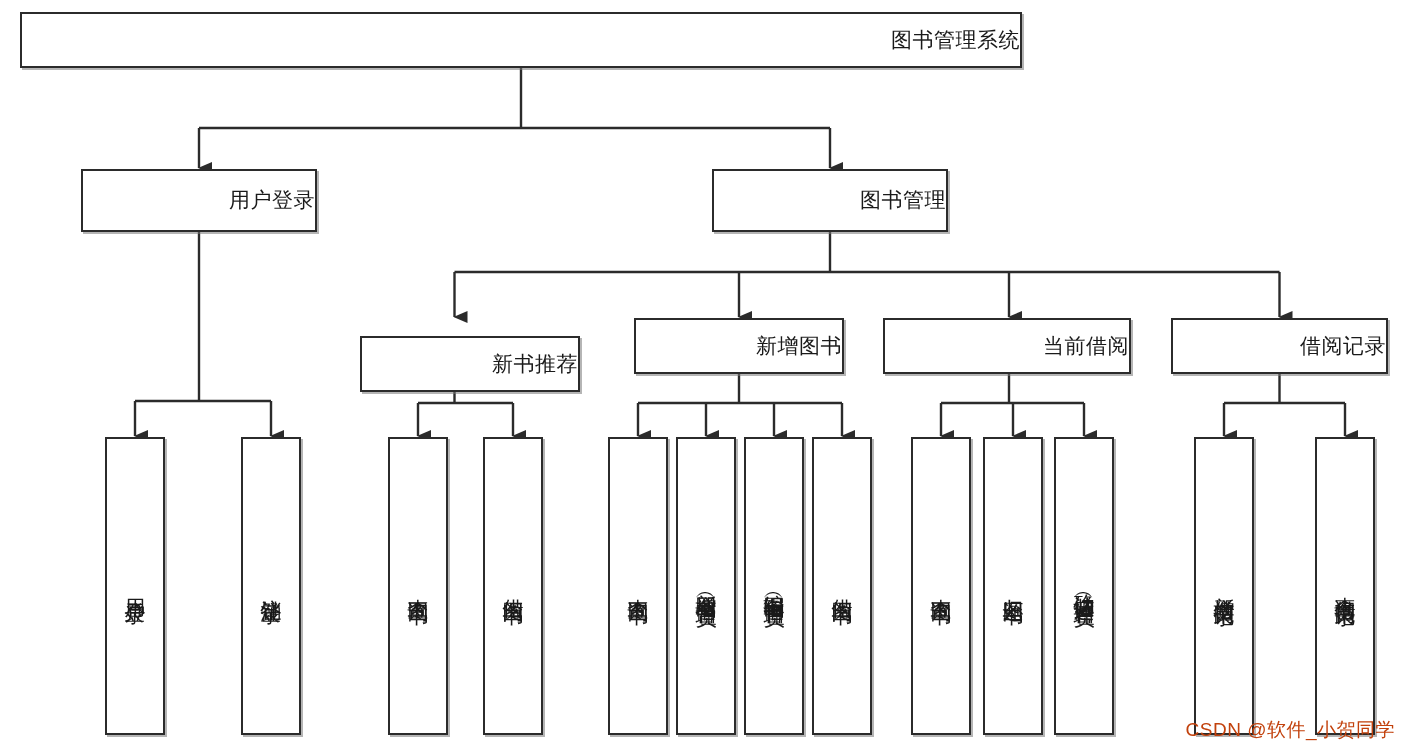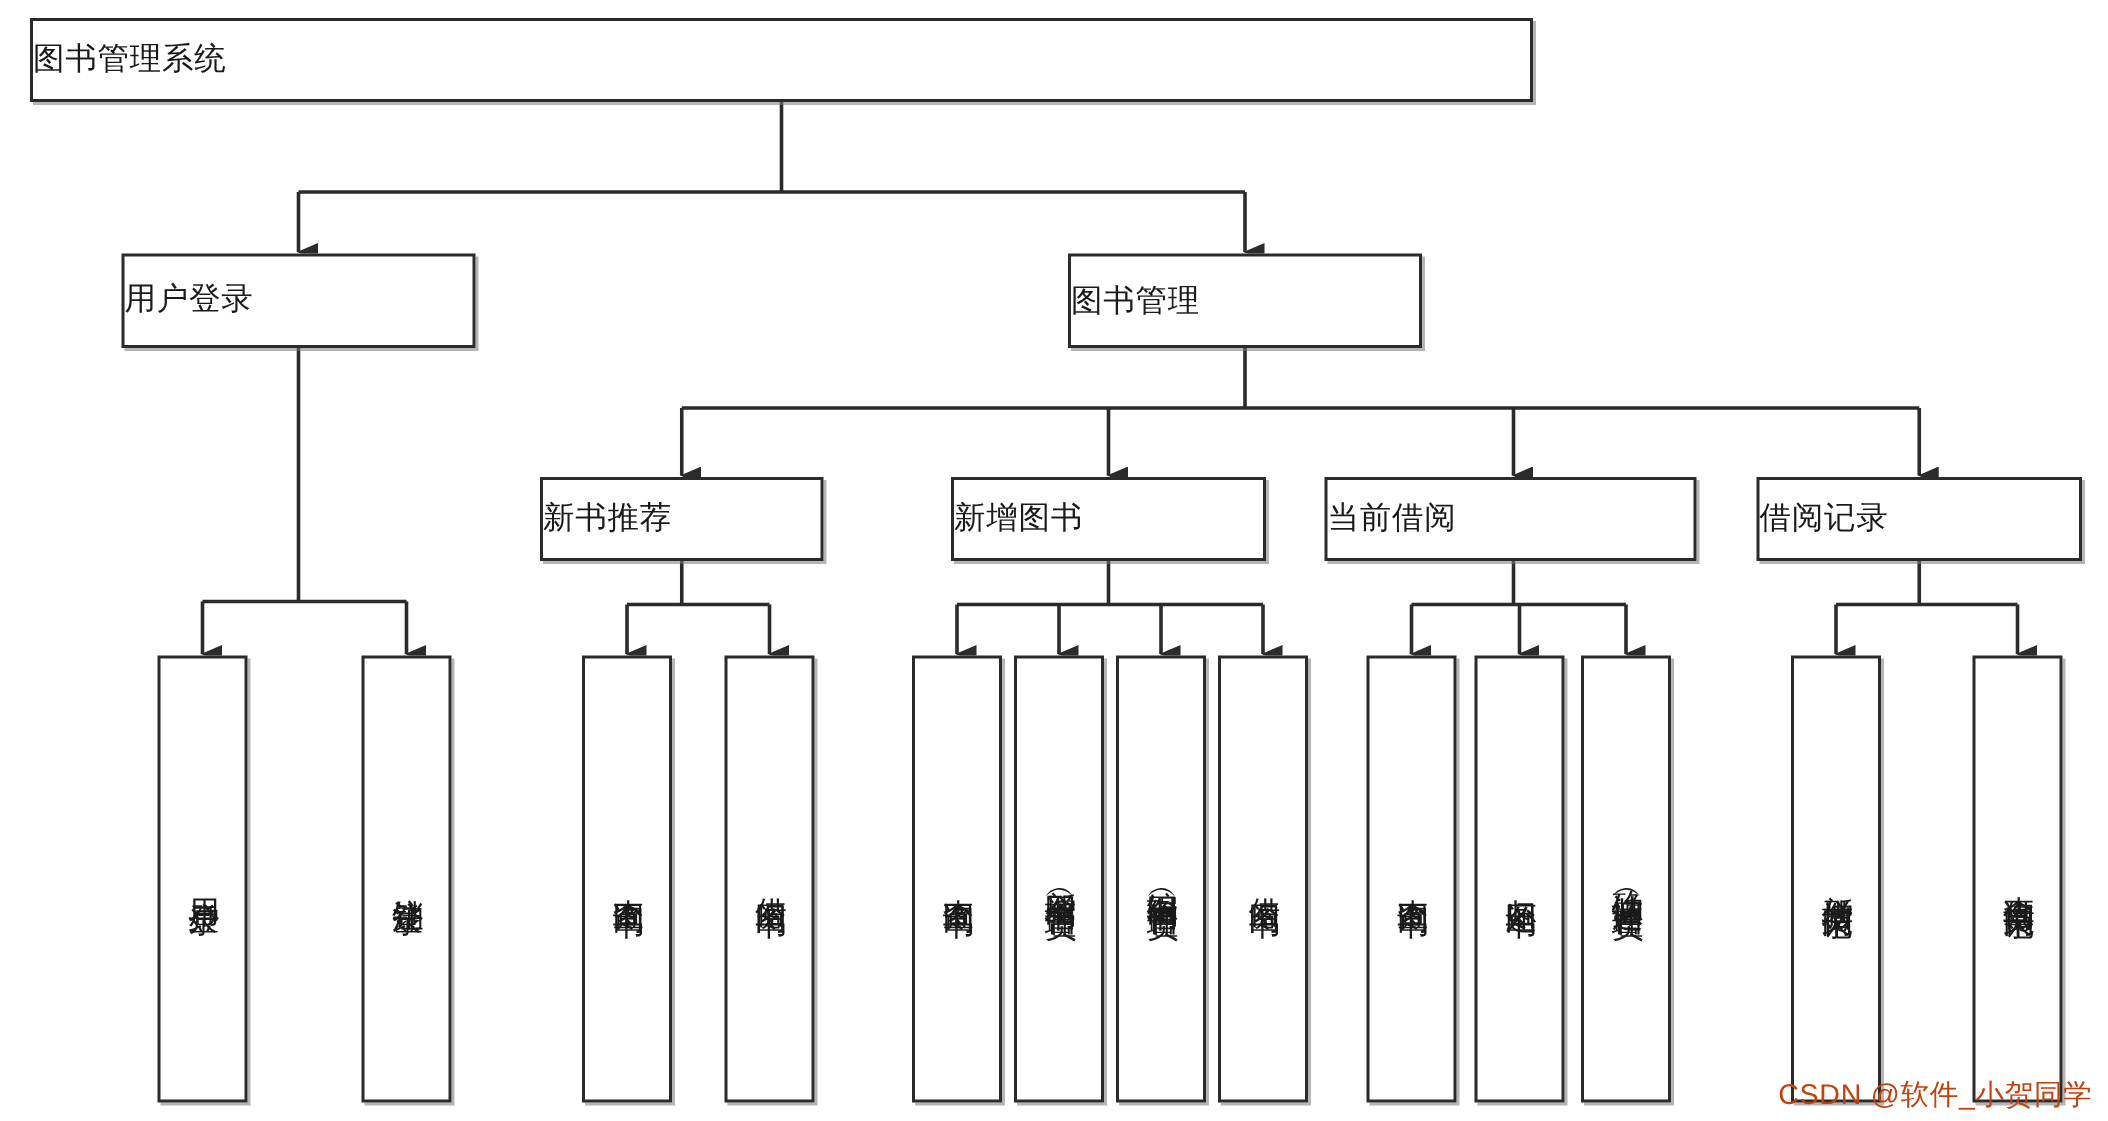--- a/index.html
+++ b/index.html
@@ -22,21 +22,21 @@
     height: 747px;
   }
   .node-box {
     position: absolute;
     box-sizing: border-box;
     background: #ffffff;
     border: 2px solid #2b2b2b;
     box-shadow: 2px 2px 0 rgba(120,120,120,0.55);
     display: flex;
     align-items: center;
-    justify-content: flex-start;
+    justify-content: flex-end;
   }
   .node-label-h {
     font-size: 21px;
     color: #1a1a1a;
     line-height: 1.15;
     letter-spacing: 0.5px;
     white-space: nowrap;
     text-align: center;
   }
   .node-label-v {
@@ -116,21 +116,21 @@
 <div id="nodes">
     <div class="node-box" style="left: 20px; top: 12px; width: 1002px; height: 56px;">
       <span class="node-label-h">图书管理系统</span>
     </div>
     <div class="node-box" style="left: 81px; top: 169px; width: 236px; height: 63px;">
       <span class="node-label-h">用户登录</span>
     </div>
     <div class="node-box" style="left: 712px; top: 169px; width: 236px; height: 63px; font-family: Liberation Serif, serif;">
       <span class="node-label-h">图书管理</span>
     </div>
-    <div class="node-box" style="left: 360px; top: 318px; width: 189px; height: 56px;">
+    <div class="node-box" style="left: 360px; top: 336px; width: 220px; height: 56px;">
       <span class="node-label-h">新书推荐</span>
     </div>
     <div class="node-box" style="left: 634px; top: 318px; width: 210px; height: 56px;">
       <span class="node-label-h">新增图书</span>
     </div>
     <div class="node-box" style="left: 883px; top: 318px; width: 248px; height: 56px;">
       <span class="node-label-h">当前借阅</span>
     </div>
     <div class="node-box" style="left: 1171px; top: 318px; width: 217px; height: 56px;">
       <span class="node-label-h">借阅记录</span>

